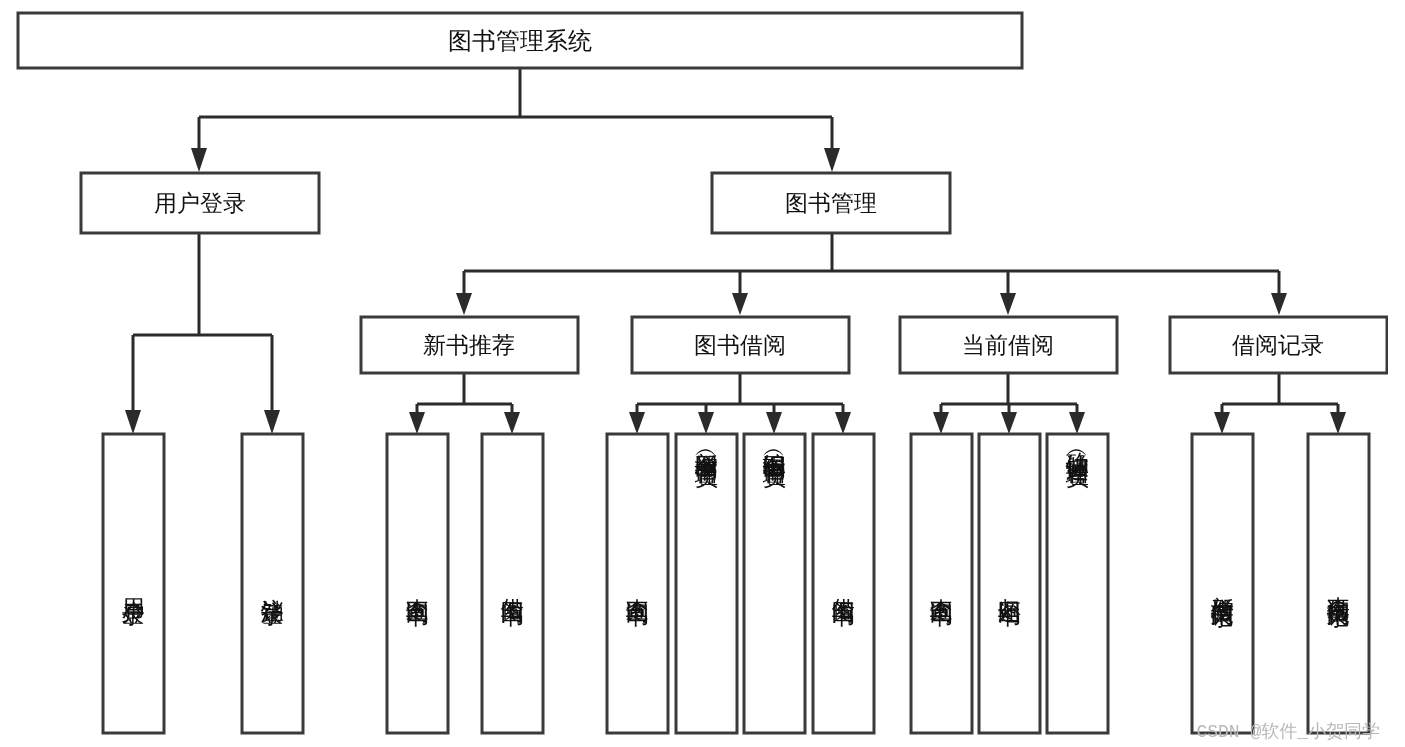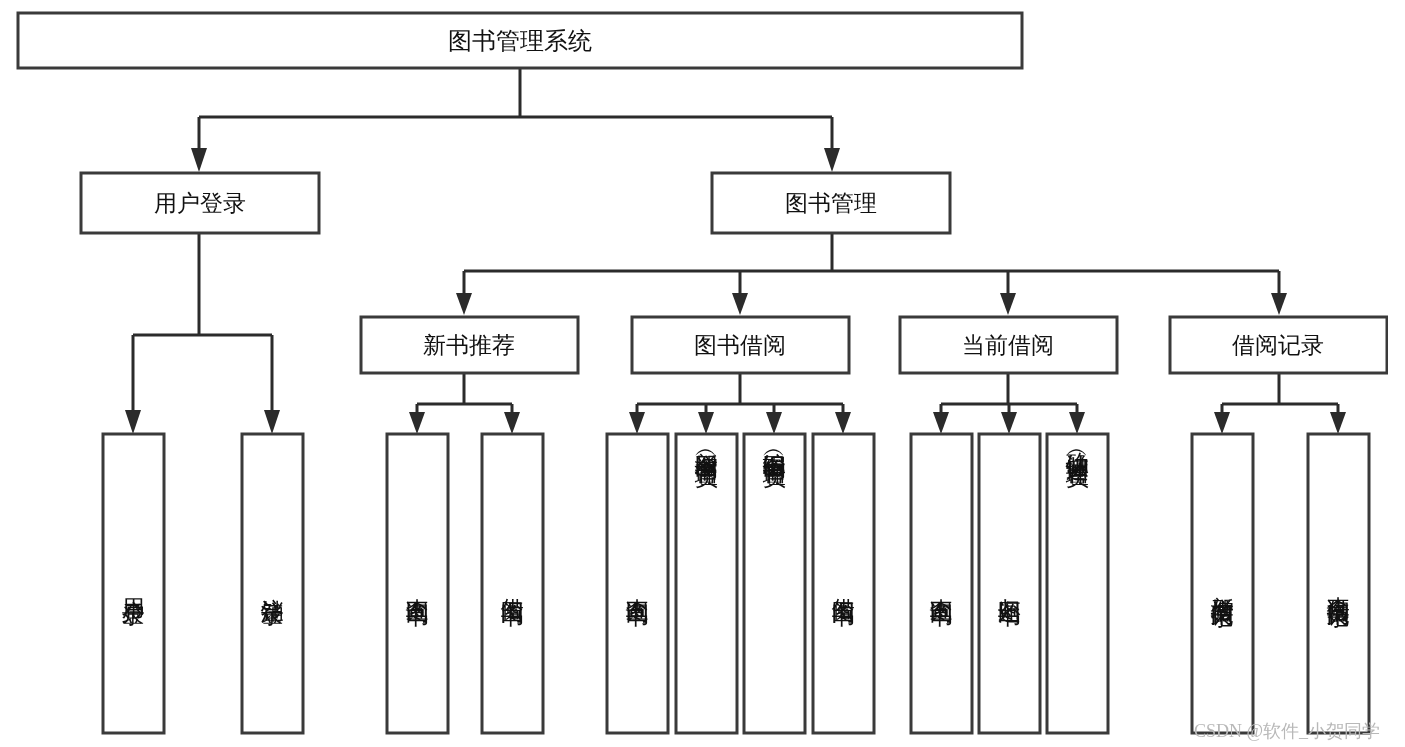--- a/index.html
+++ b/index.html
@@ -68,21 +68,21 @@
     font-size: 23px;
     line-height: 1.06;
     letter-spacing: 2px;
     color: #111111;
     white-space: nowrap;
   }
   .watermark {
     position: absolute;
     right: 8px;
     bottom: 4px;
-    font-family: Liberation Serif, serif;
+    font-family: Liberation Mono, monospace;
     font-size: 18px;
     color: #b8b8b8;
     white-space: nowrap;
     pointer-events: none;
   }
 </style>
 </head>
 <body>
 
 <div id="diagram-root">

